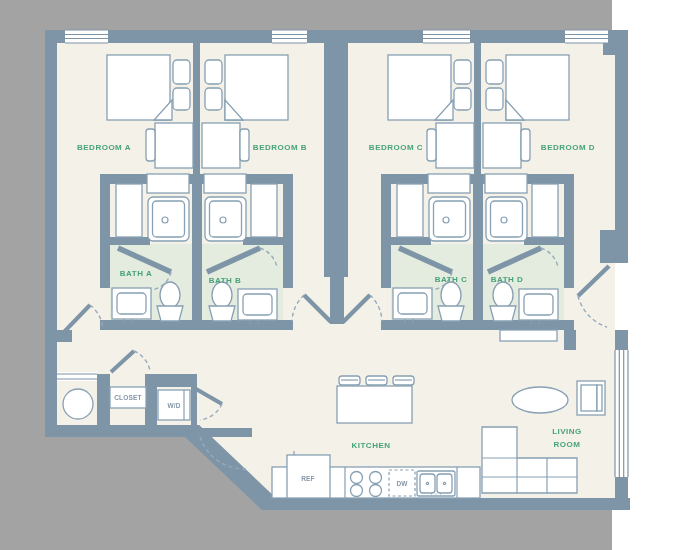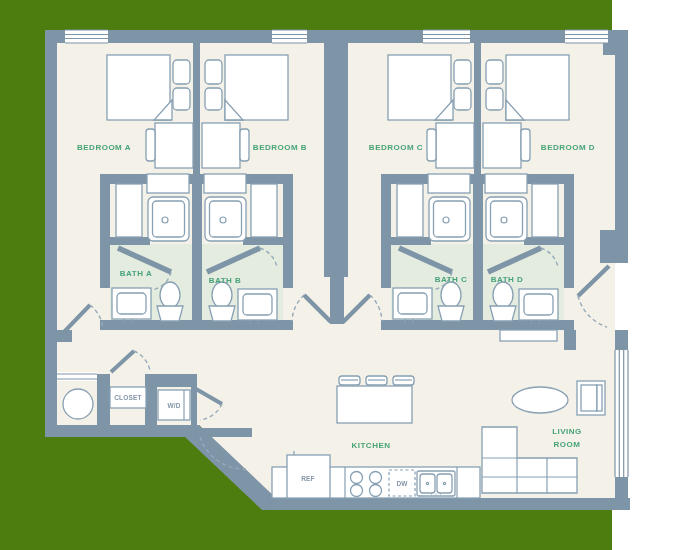--- a/index.html
+++ b/index.html
@@ -1,20 +1,20 @@
 <!DOCTYPE html>
 <html style="--wall: #7e94a7; --floor: #f4f1e9; --bath: #e4ebdf; --accent: #47a379; --line: #87a0b3; --muted: #8496a8; --dash: #95aabb;"><head>
 <meta charset="utf-8">
 <style>
   :root{
     --wall:#7e94a7; --floor:#f4f1e9; --bath:#e4ebdf; --accent:#47a379;
     --line:#87a0b3; --muted:#8496a8; --dash:#95aabb;
   }
   html,body{margin:0;padding:0;background:#ffffff;}
-  .stage{width:612px;height:550px;position:relative;background:#4d7c0f;}
+  .stage{width:612px;height:550px;position:relative;background:#a3a3a3;}
   .wall{fill:var(--wall);}
   .leaf{stroke:var(--wall);stroke-width:4.5;fill:none;}
   .leafthin{stroke:var(--wall);stroke-width:4;fill:none;}
   .diagwall{stroke:var(--wall);stroke-width:5.5;fill:none;}
   .floorfill{fill:var(--floor);}
   .bathfill{fill:var(--bath);}
   .fx{fill:#ffffff;stroke:var(--line);stroke-width:1.3;}
   .fxline{stroke:var(--line);stroke-width:1.2;fill:none;}
   .winline{stroke:var(--wall);stroke-width:1.2;fill:none;}
   .winbox{fill:#ffffff;}

